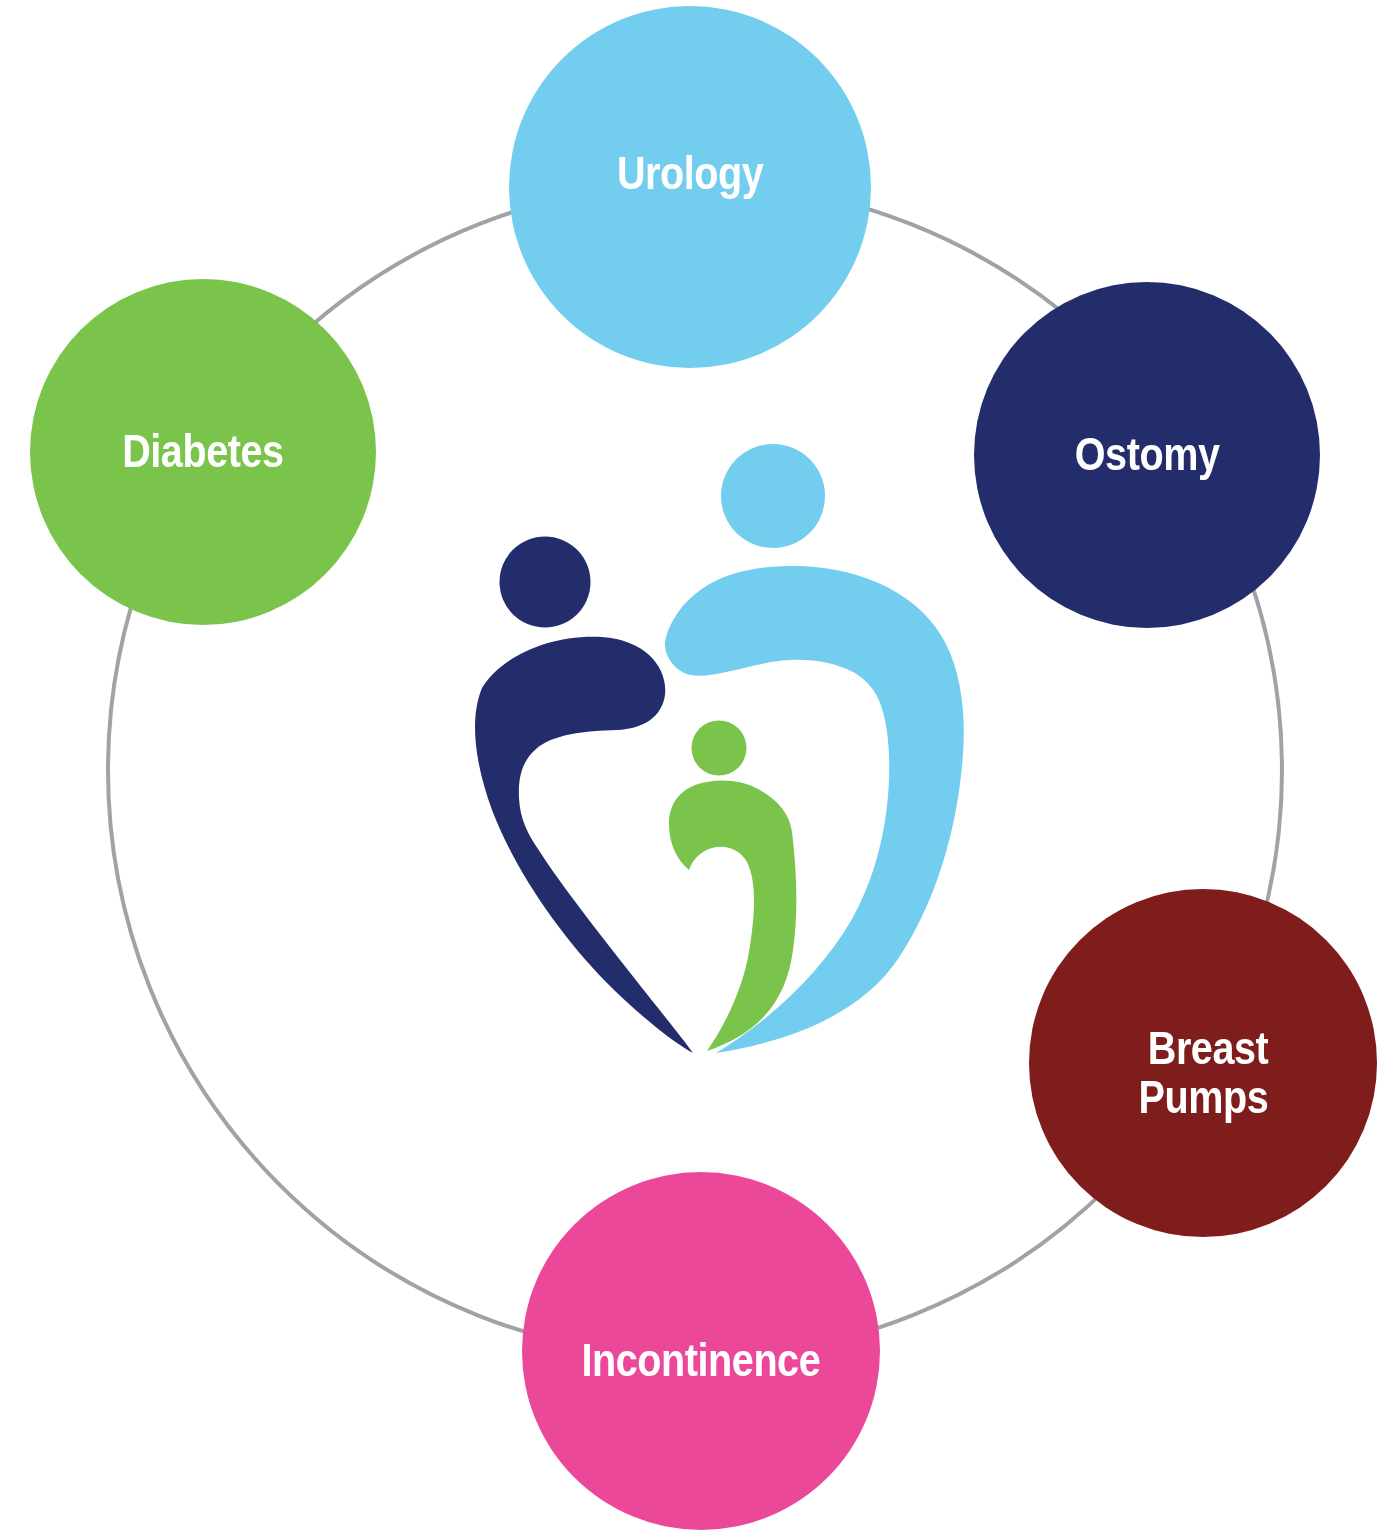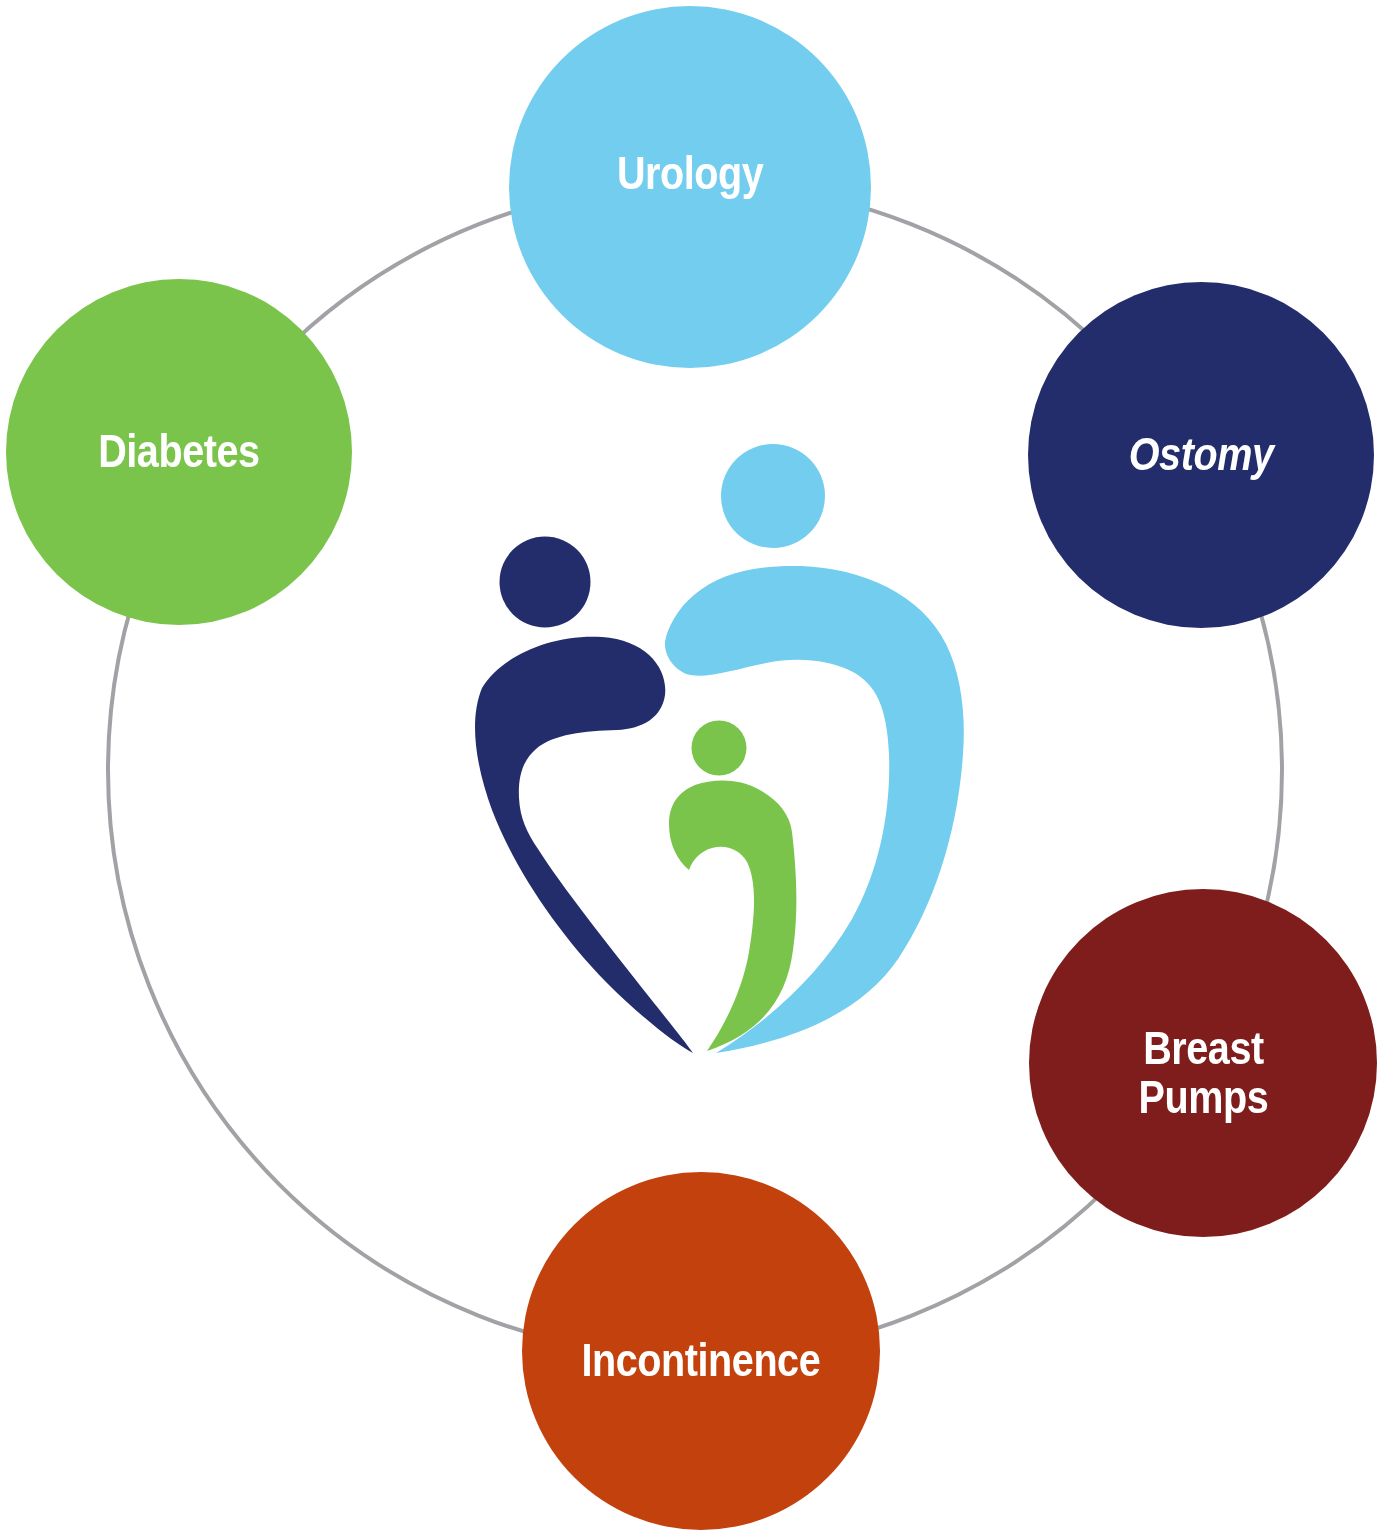--- a/index.html
+++ b/index.html
@@ -8,37 +8,37 @@
     width:1382px;height:1536px;
     background:#ffffff;
     overflow:hidden;
     font-family:"Liberation Sans", sans-serif;
   }
   .bg-layer{position:absolute;left:0;top:0;width:1382px;height:1536px;}
   .ring{fill:none;stroke-width:4px;}
   .circle{
     position:absolute;border-radius:50%;
     display:flex;align-items:center;justify-content:center;
-    text-align:center;
+    text-align:right;
   }
   .label{
     font-weight:bold;
     font-size:46px;
     line-height:1.07;
     letter-spacing:-0.5px;
     transform:scaleX(0.86);
     transform-origin:50% 50%;
   }
   .label.t-up{transform:scaleX(0.86) translateY(-13px);}
   .label.t-down{transform:scaleX(0.86) translateY(10px);}
   .label span{display:block;}
   
   .c-urology      {left:509px; top:6px;    width:362px; height:362px;}
-  .c-ostomy       {left:1028px;top:282px;  width:346px; height:346px;font-style:italic;}
-  .c-diabetes     {left:6px;  top:279px;  width:346px; height:346px;}
+  .c-ostomy       {left:974px;top:282px;  width:346px; height:346px;}
+  .c-diabetes     {left:30px;  top:279px;  width:346px; height:346px;}
   .c-wound-care   {left:3px;   top:871px;  width:354px; height:354px;}
   .c-breast-pumps {left:1029px;top:889px;  width:348px; height:348px;}
   .c-incontinence {left:522px; top:1172px; width:358px; height:358px;}
 </style>
 </head>
 <body>
 
 <div class="canvas">
 
   <svg class="bg-layer" viewBox="0 0 1382 1536" aria-hidden="true">
@@ -114,21 +114,21 @@
     </div>
   </div>
 
   <div class="circle c-breast-pumps" style="background-color: #7f1d1d;">
     <div class="label t-down" style="color: rgb(255, 255, 255);">
       <span>Breast</span>
       <span>Pumps</span>
     </div>
   </div>
 
-  <div class="circle c-incontinence" style="background-color: #c2410c;">
+  <div class="circle c-incontinence" style="background-color: #ec4899;">
     <div class="label t-down" style="color: rgb(255, 255, 255);">
       <span>Incontinence</span>
       <span></span>
     </div>
   </div>
 
 
   <div class="circle c-diabetes" style="background-color: rgb(123, 196, 76);">
     <div class="label" style="color: rgb(255, 255, 255);">
       <span>Diabetes</span>

